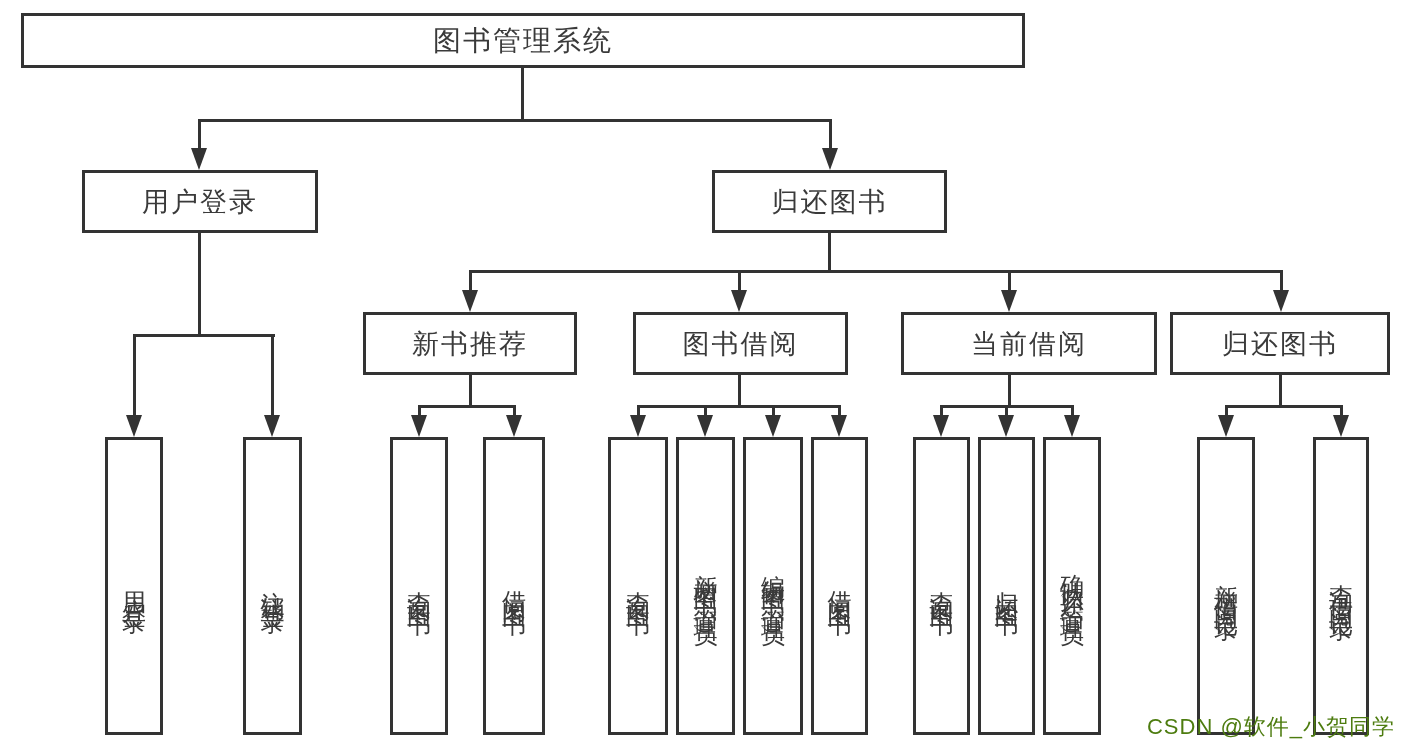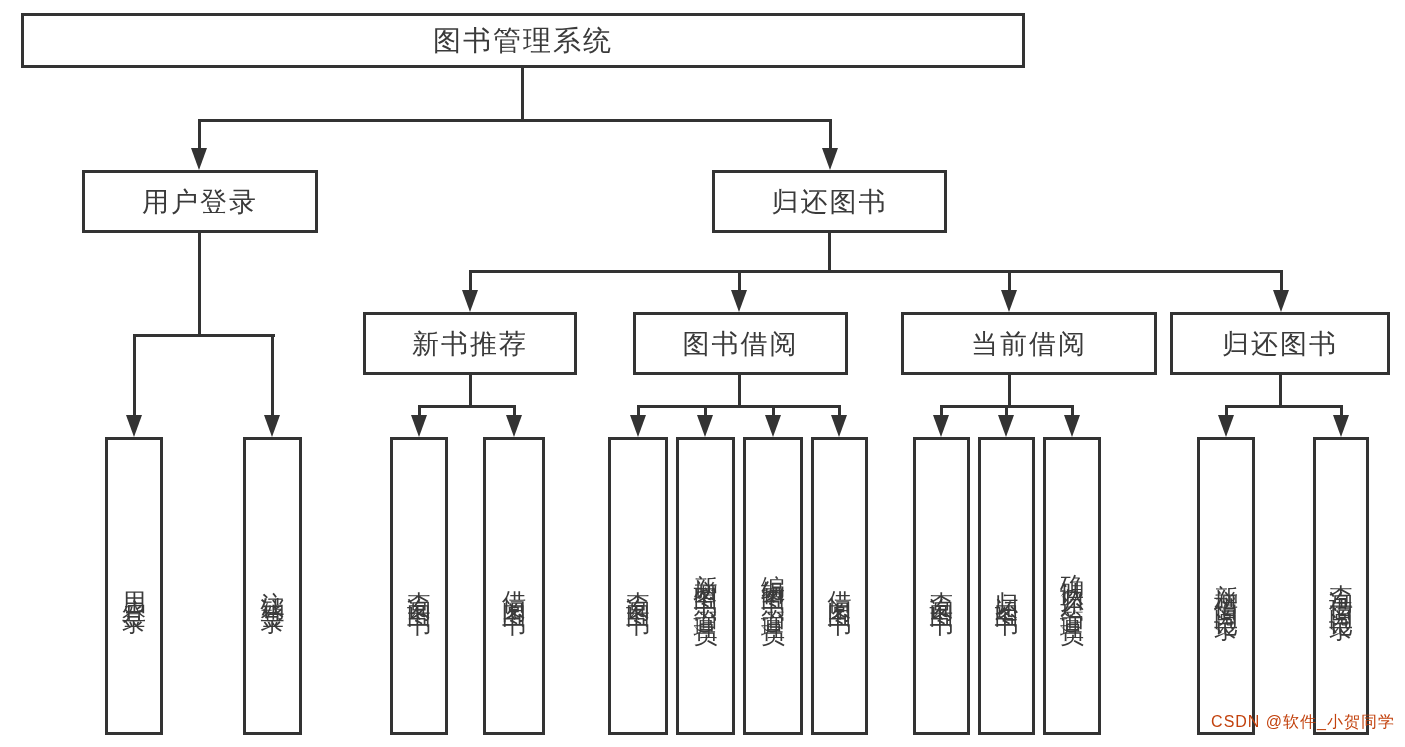--- a/index.html
+++ b/index.html
@@ -21,21 +21,21 @@
   }
   .lnv{position:absolute;width:3px;background:#333333;}
   .lnh{position:absolute;height:3px;background:#333333;}
   .arr{
     position:absolute;width:0;height:0;
     border-left:8px solid transparent;border-right:8px solid transparent;
     border-top:22px solid #333333;
   }
   .watermark{
     position:absolute;top:712px;right:10px;
-    color:#c2410c;font-size:16px;letter-spacing:1px;white-space:nowrap;
+    color:#4d7c0f;font-size:22px;letter-spacing:1px;white-space:nowrap;
   }
 </style>
 </head>
 <body>
 
 <div class="canvas">
 
   <div class="box hbox rootbox" style="left:21px;top:13px;width:1004px;height:55px">图书管理系统</div>
 
   <div class="box hbox" style="left:82px;top:170px;width:236px;height:63px">用户登录</div>

